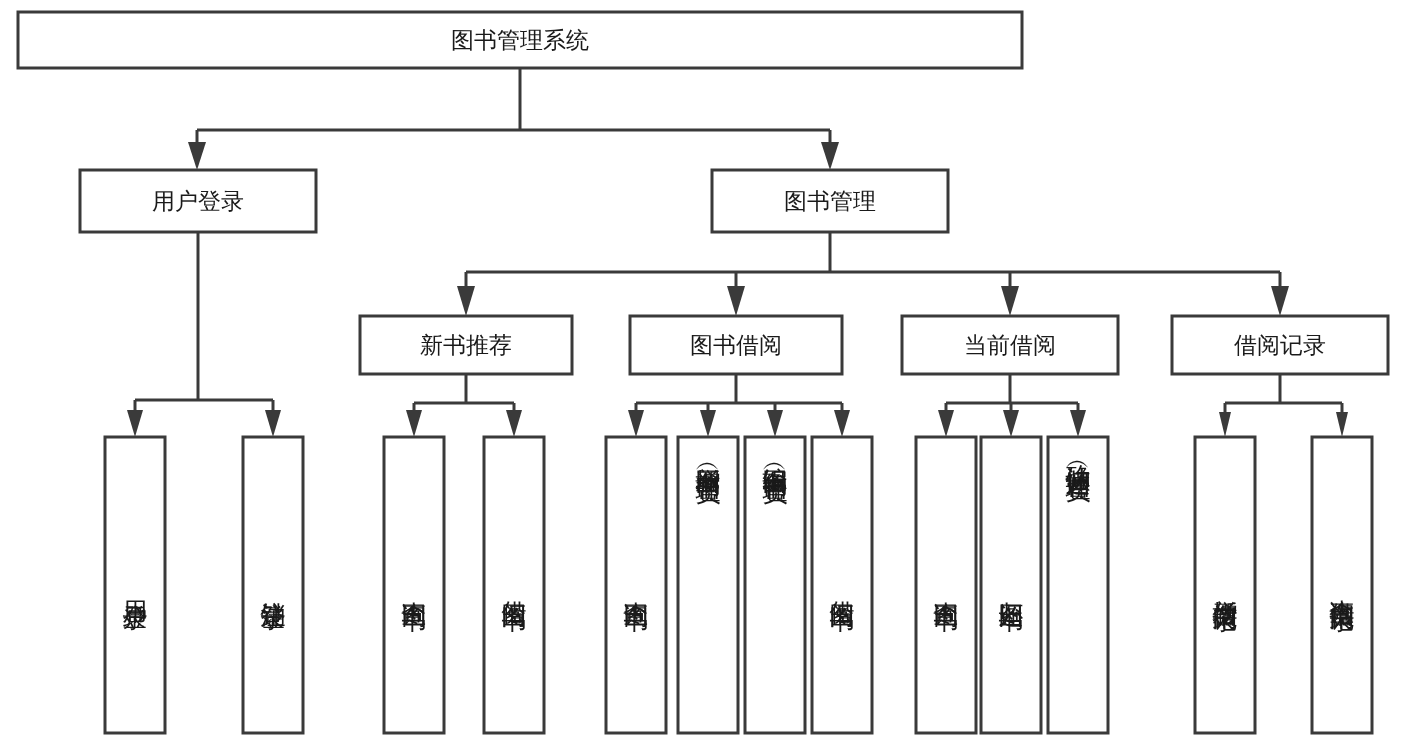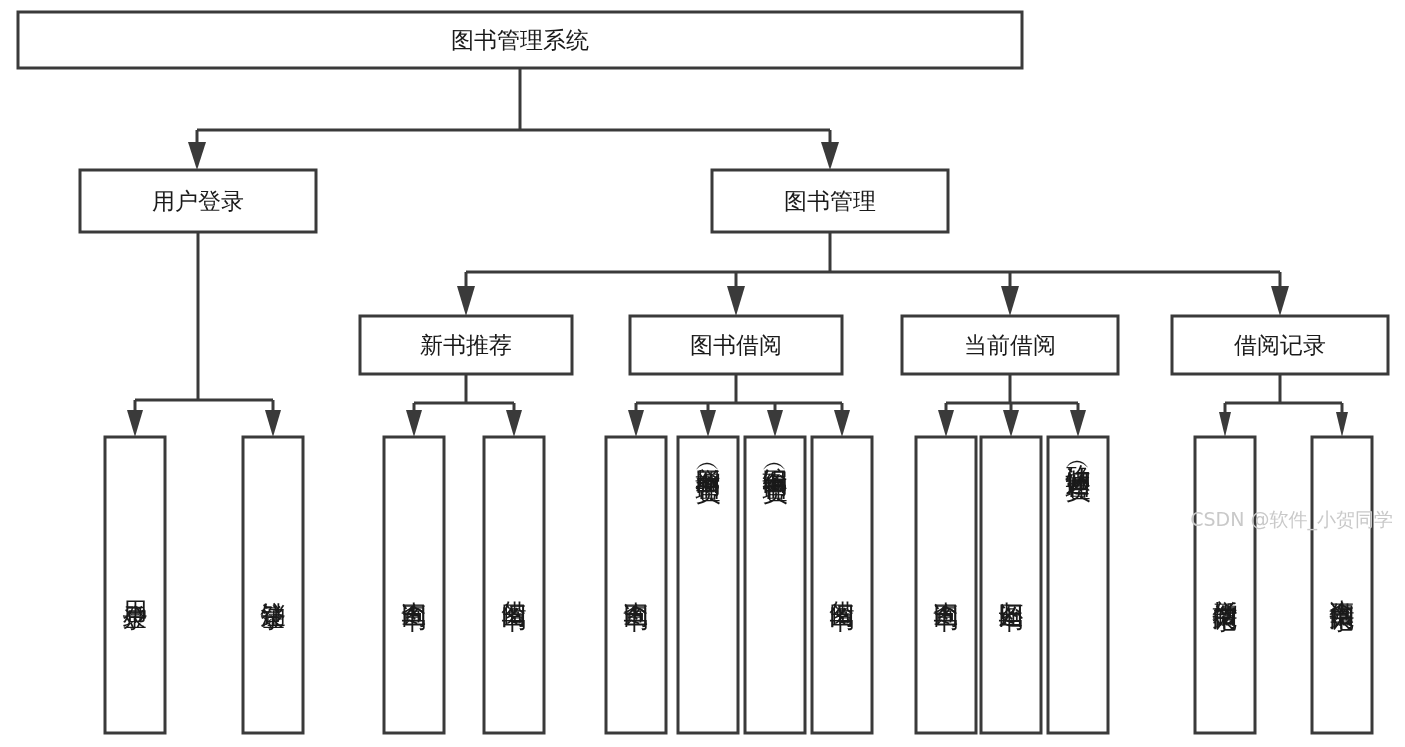--- a/index.html
+++ b/index.html
@@ -196,14 +196,13 @@
   <div class="leaf-label" style="left:745px; top:437px; width:60px; height:296px; justify-content:flex-start; padding-top:10px; box-sizing:border-box;">编辑图书（管理员）</div>
   <div class="leaf-label" style="left:812px; top:437px; width:60px; height:296px;">借阅图书</div>
 
   <div class="leaf-label" style="left:916px; top:437px; width:60px; height:296px;">查询图书</div>
   <div class="leaf-label" style="left:981px; top:437px; width:60px; height:296px;">归还图书</div>
   <div class="leaf-label" style="left:1048px; top:437px; width:60px; height:296px; justify-content:flex-start; padding-top:8px; box-sizing:border-box;">确认归还（管理员）</div>
 
   <div class="leaf-label" style="left:1195px; top:437px; width:60px; height:296px;">新增借阅记录</div>
   <div class="leaf-label" style="left:1312px; top:437px; width:60px; height:296px;">查询借阅记录</div>
 
-  <div class="watermark">CSDN @软件_小贺同学</div>
 </div>
 
 </body></html>

